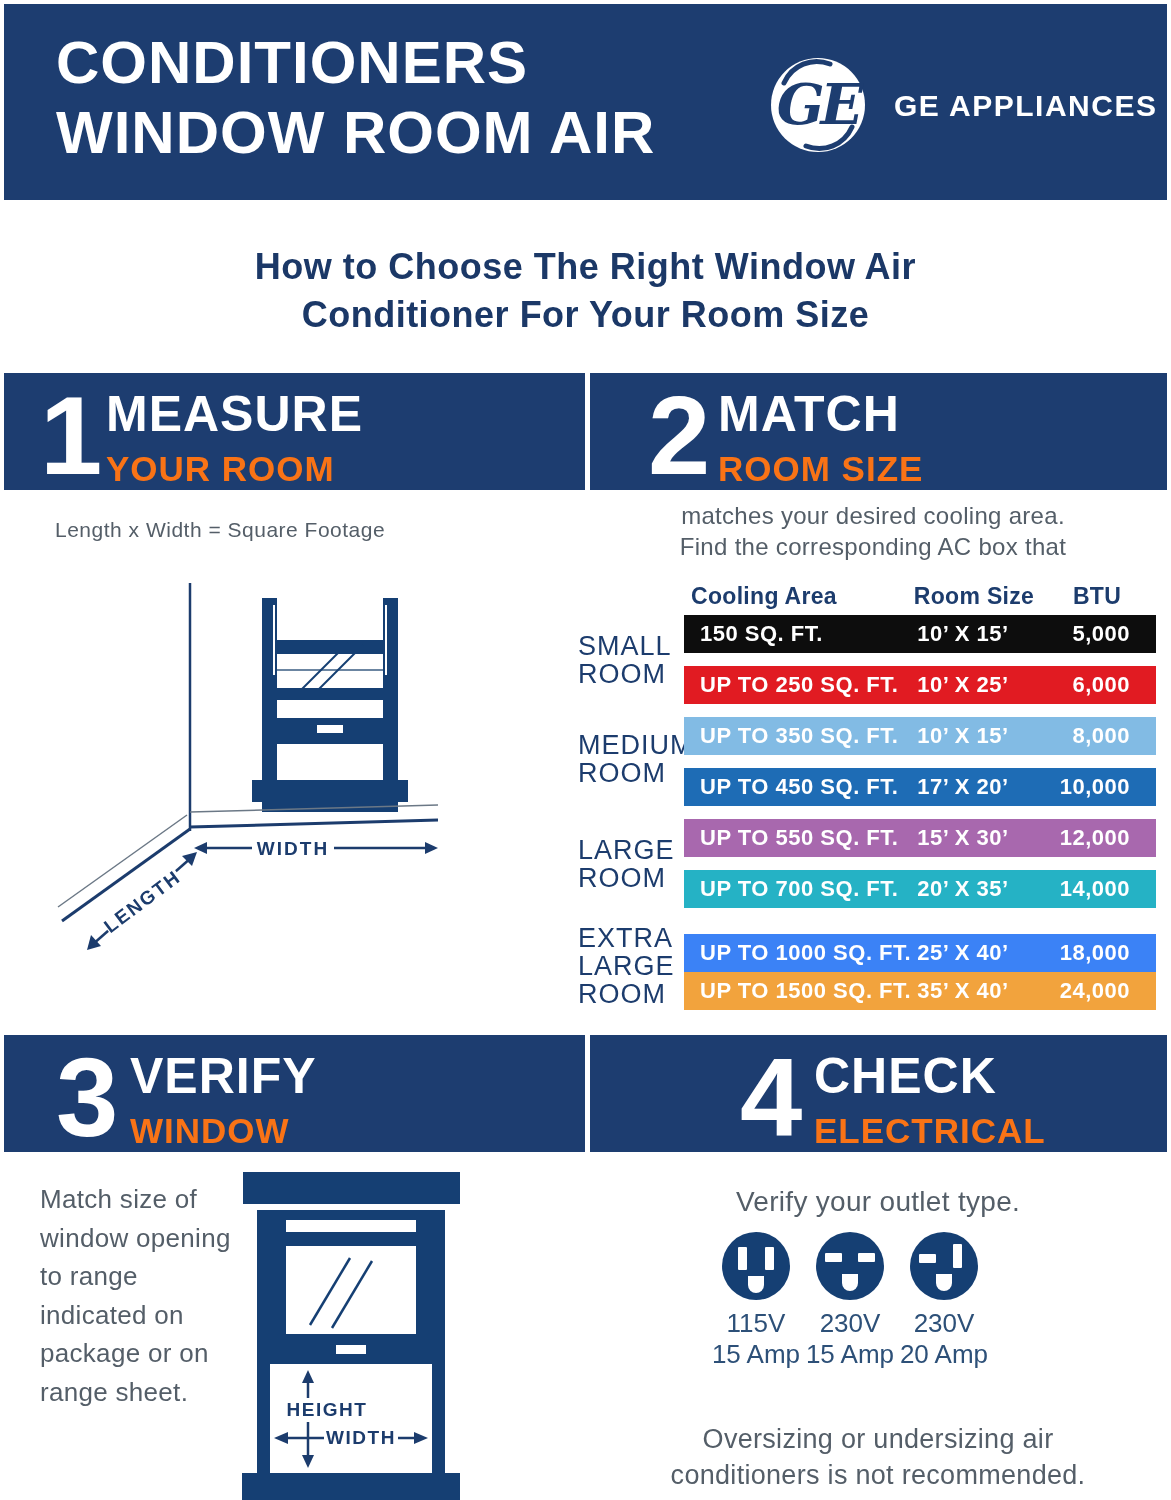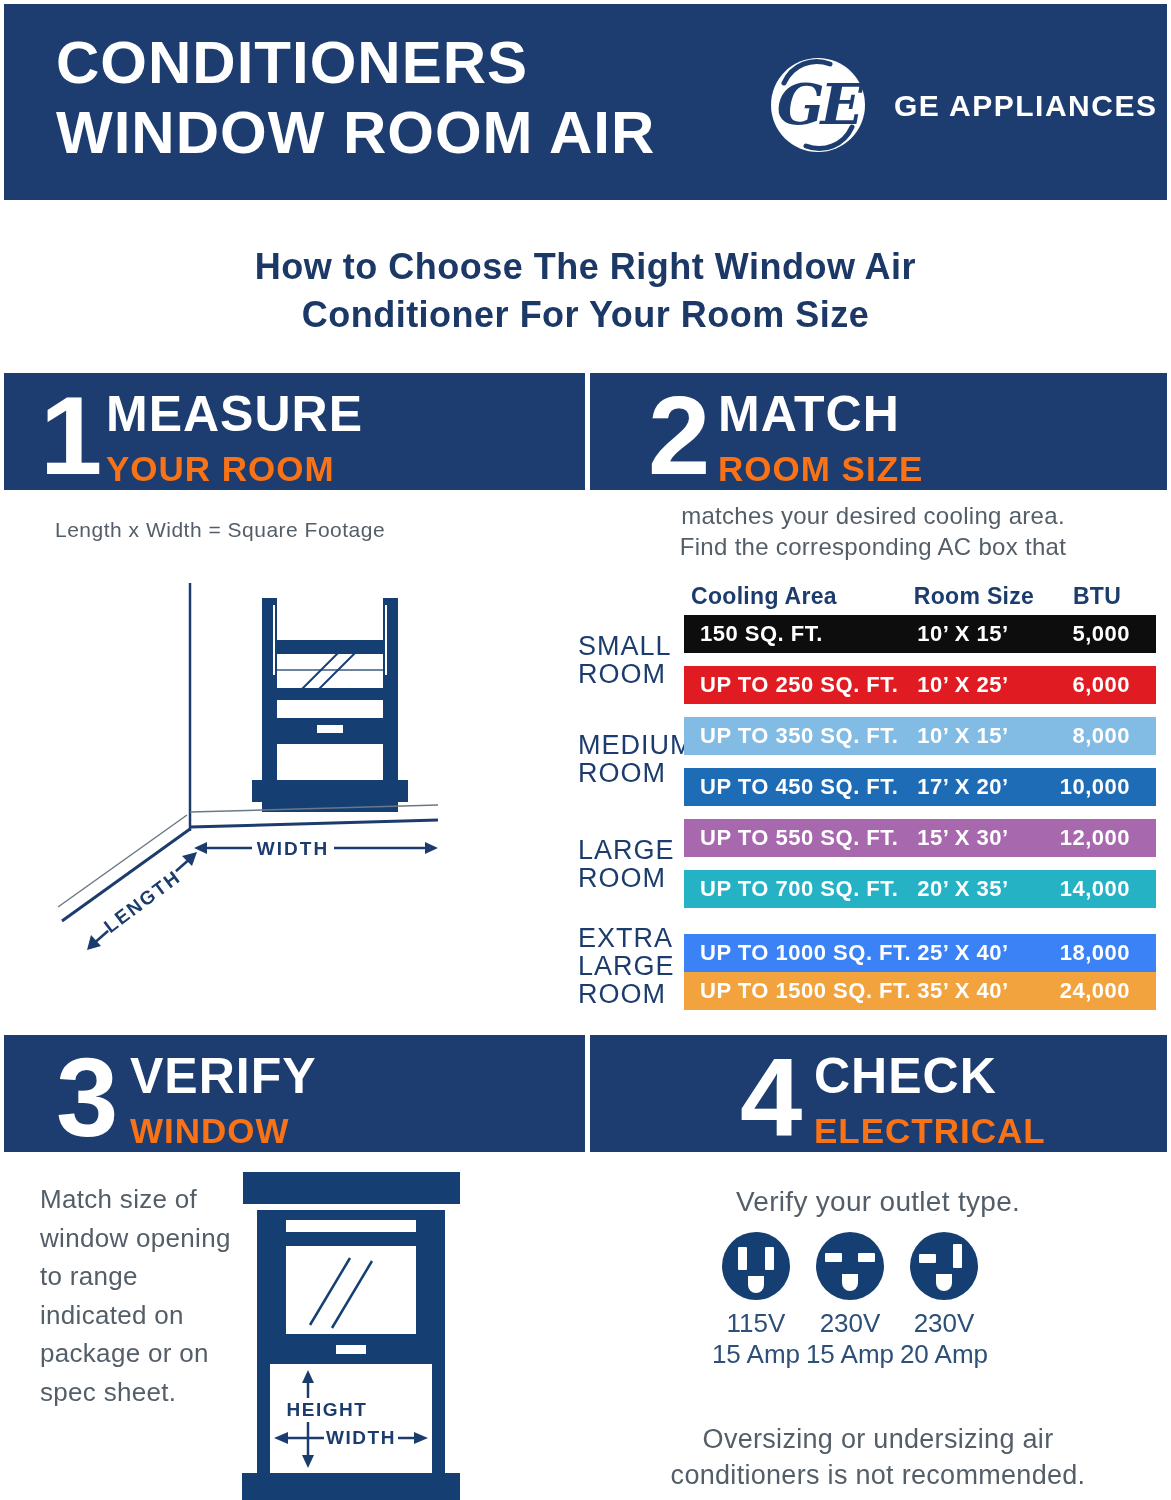--- a/index.html
+++ b/index.html
@@ -222,21 +222,21 @@
     <div class="step-sub" style="left:810px">ELECTRICAL</div>
     <div class="step-divider"></div>
   </div>
 
   <div class="verify-text gray">
     <div>Match size of</div>
     <div>window opening</div>
     <div>to range</div>
     <div>indicated on</div>
     <div>package or on</div>
-    <div>spec sheet.</div>
+    <div>range sheet.</div>
   </div>
 
   <svg class="abs" style="left:240px;top:1170px" width="222" height="330" viewBox="0 0 222 330">
     <g>
       <rect x="3" y="2" width="217" height="32" fill="#153f73"></rect>
       <rect x="17" y="40" width="13" height="263" fill="#153f73"></rect>
       <rect x="192" y="40" width="13" height="263" fill="#153f73"></rect>
       <rect x="30" y="40" width="162" height="154" fill="#153f73"></rect>
       <rect x="46" y="50" width="130" height="12" fill="#ffffff"></rect>
       <rect x="46" y="76" width="130" height="88" fill="#ffffff"></rect>

